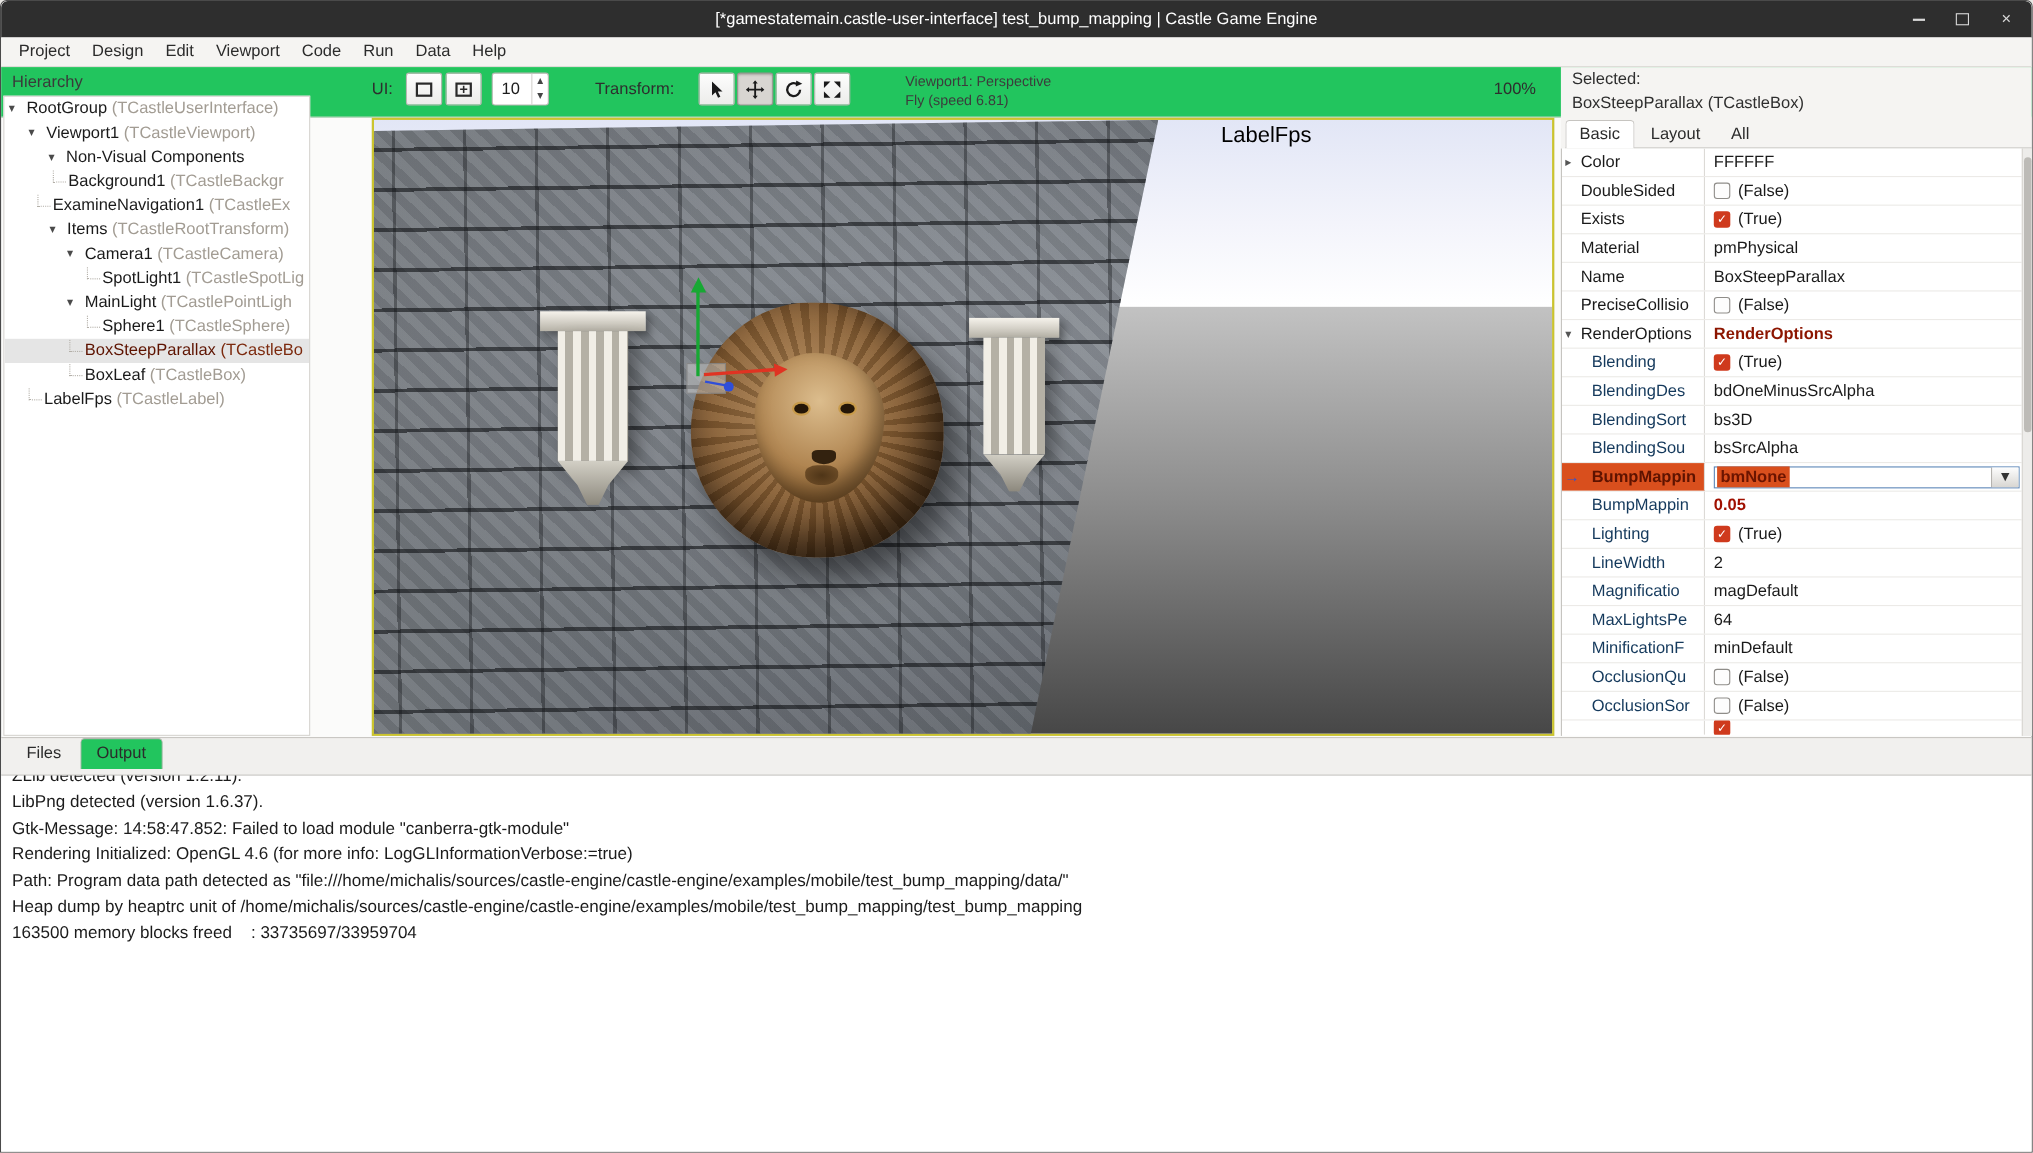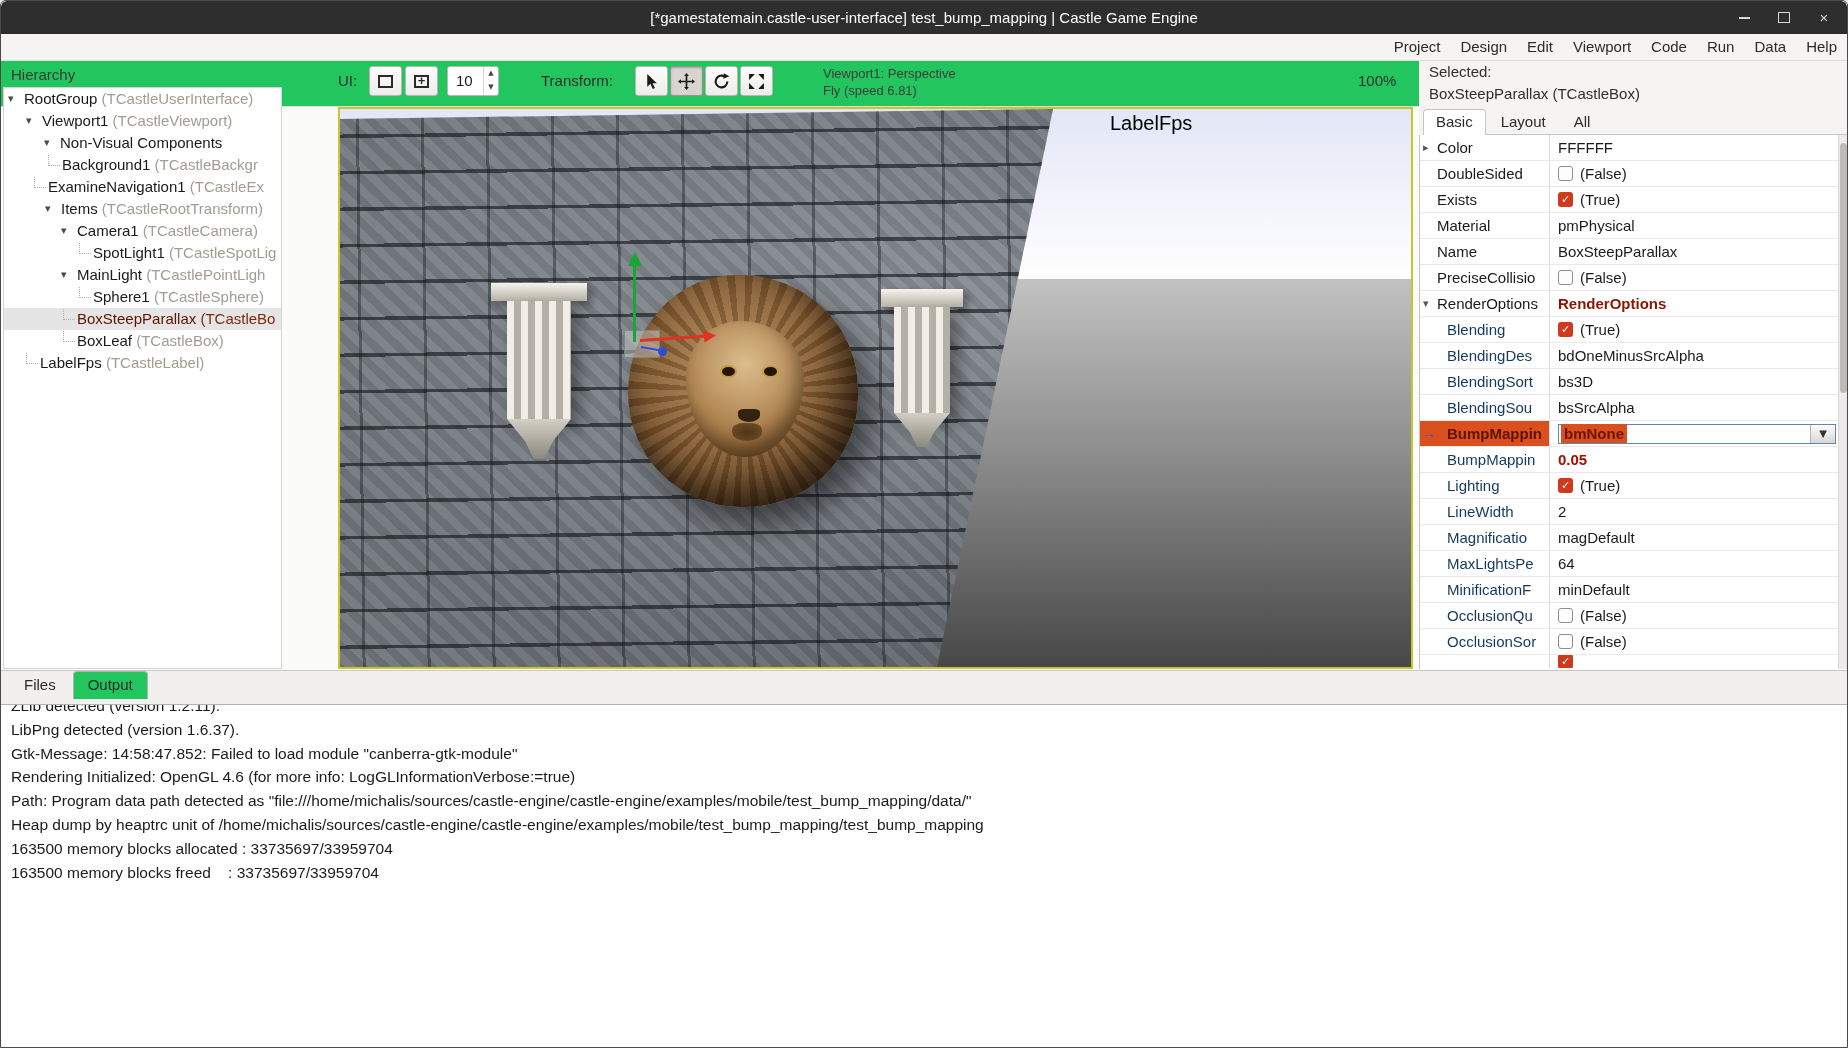--- a/index.html
+++ b/index.html
@@ -7,21 +7,21 @@
 
   
   .titlebar{position:absolute;left:0;top:0;right:0;height:33px;background:#2e2e2e;border-radius:6px 6px 0 0;}
   .titlebar .title{position:absolute;left:0;right:0;top:0;height:33px;line-height:33px;text-align:center;color:#ffffff;font-size:15px;font-weight:normal;}
   .win-controls{position:absolute;right:10px;top:0;height:33px;display:flex;align-items:center;gap:14px;}
   .wc{width:26px;height:24px;display:flex;align-items:center;justify-content:center;color:#d9d9d9;font-size:15px;border-radius:4px;}
   .wc-box{display:inline-block;width:10px;height:9px;border:1.5px solid #d9d9d9;}
   .wc-min{display:inline-block;width:11px;height:0;border-bottom:2px solid #d9d9d9;}
 
   
-  .menubar{position:absolute;left:0;top:33px;right:0;height:26px;background:#f5f4f2;border-bottom:1px solid #dedcd8;display:flex;align-items:center;padding-left:6px;justify-content:flex-end;}
+  .menubar{position:absolute;left:0;top:33px;right:0;height:26px;background:#f5f4f2;border-bottom:1px solid #dedcd8;display:flex;align-items:center;padding-left:6px;}
   .menu-item{padding:0 10px;font-size:15px;color:#2b2b2b;line-height:26px;}
 
   
   .toolbar{position:absolute;left:0;top:60px;width:1848px;height:45px;background:#22c55e;border-bottom:1px solid #dedcd8;z-index:1;padding-left:16px;}
   .tb-label{position:absolute;font-size:15px;color:#2e2e2e;line-height:30px;top:5px;}
   .hier-label{left:10px;top:3px;line-height:22px;color:#3a3a3a;}
   .tb-btn{position:absolute;top:5px;width:33px;height:30px;background:linear-gradient(#fdfdfd,#ececea);border:1px solid #b9b7b3;border-radius:3px;box-sizing:border-box;display:flex;align-items:center;justify-content:center;}
   .tb-btn.active{background:#d8d5d1;border-color:#97948f;box-shadow:inset 0 1px 2px rgba(0,0,0,.25);}
   .icon-rect{width:15px;height:13px;border:2px solid #2a2a2a;box-sizing:border-box;}
   .icon-rect-plus{position:relative;width:15px;height:13px;border:2px solid #2a2a2a;box-sizing:border-box;}
@@ -409,17 +409,16 @@
       <span class="btab">Files</span>
       <span class="btab active">Output</span>
     </div>
   <div class="log" id="log">
       <div class="logline">ZLib detected (version 1.2.11).</div>
       <div class="logline">LibPng detected (version 1.6.37).</div>
       <div class="logline">Gtk-Message: 14:58:47.852: Failed to load module "canberra-gtk-module"</div>
       <div class="logline">Rendering Initialized: OpenGL 4.6 (for more info: LogGLInformationVerbose:=true)</div>
       <div class="logline">Path: Program data path detected as "file:///home/michalis/sources/castle-engine/castle-engine/examples/mobile/test_bump_mapping/data/"</div>
       <div class="logline">Heap dump by heaptrc unit of /home/michalis/sources/castle-engine/castle-engine/examples/mobile/test_bump_mapping/test_bump_mapping</div>
-      <div class="logline">163500 memory blocks allocated : 33735697/33959704</div>
       <div class="logline">163500 memory blocks freed    : 33735697/33959704</div>
     </div>
 
 </div>
 
 </body></html>

